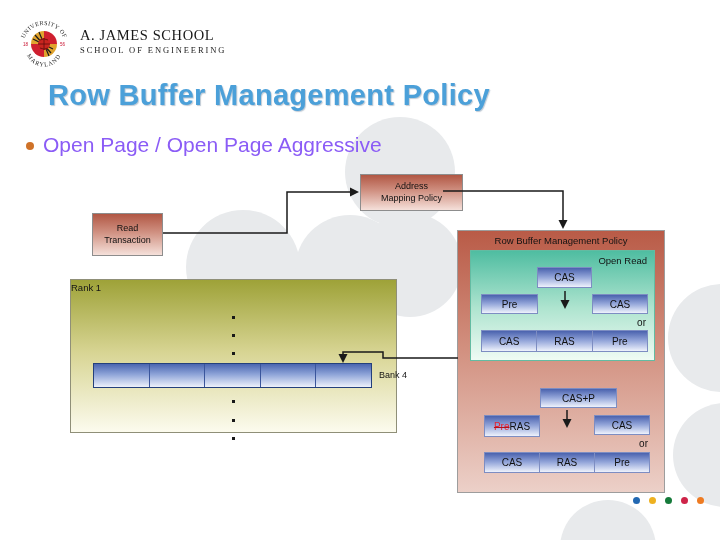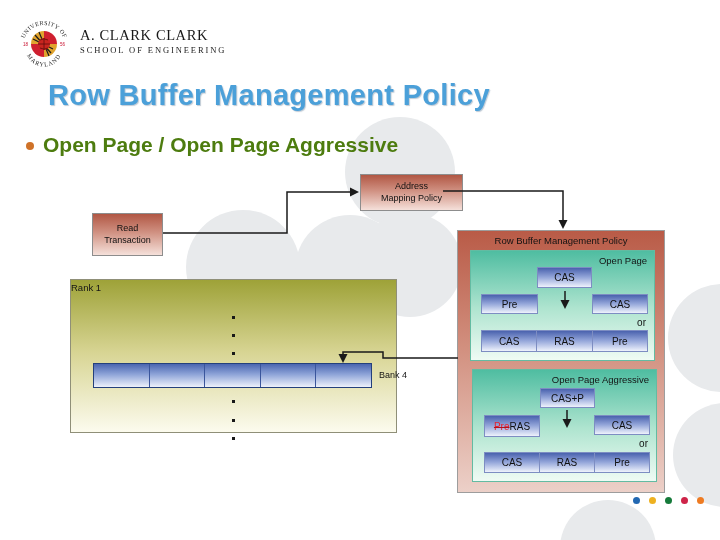--- a/index.html
+++ b/index.html
@@ -13,21 +13,21 @@
   
   .seal{position:absolute;left:18px;top:17px;}
   .inst{position:absolute;left:80px;top:27px;font-family:"Liberation Serif",serif;
         font-size:14.5px;letter-spacing:0.6px;color:#181818;}
   .divn{position:absolute;left:80px;top:45px;font-family:"Liberation Serif",serif;
         font-size:8.5px;letter-spacing:1.9px;color:#222;}
   .title{position:absolute;left:48px;top:79px;width:640px;font-size:29px;font-weight:bold;
          color:#4ba0d9;letter-spacing:0.3px;text-shadow:1px 1px 1px rgba(110,135,160,.45);}
   .bullet-row{position:absolute;left:26px;top:133px;display:flex;align-items:flex-start;}
   .bullet-dot{width:8px;height:8px;border-radius:50%;background:#cf7229;margin:9px 9px 0 0;flex:none;}
-  .bullet-text{font-size:21px;color:#4d7c0f;font-weight:bold;}
+  .bullet-text{font-size:21px;color:#8b5cf6;}
   
   .box{position:absolute;display:flex;align-items:center;justify-content:center;
        text-align:center;box-sizing:border-box;}
   .brick{background:linear-gradient(180deg,#b15744 0%,#d09182 45%,#f5e0da 100%);
          border:1px solid #8d8d8d;font-size:9px;line-height:1.25;}
   .olive{background:linear-gradient(180deg,#9ea238 0%,#d8d594 48%,#fcfbee 100%);
          border:1px solid #8f8f78;}
   .rank-label{position:absolute;width:100%;top:2px;text-align:left;font-size:9.5px;color:#151515;}
   .rbmp{position:absolute;background:linear-gradient(180deg,#b95b47 0%,#d2907f 45%,#ecd0c8 100%);
         border:1px solid #9d9d9d;box-sizing:border-box;}
@@ -89,21 +89,21 @@
         <path d="M26 27 L26 14 A13 13 0 0 0 13 27 Z" fill="#e0a32e"></path>
         <path d="M26 27 L26 14 A13 13 0 0 1 39 27 Z" fill="#cf1f2f"></path>
         <path d="M26 27 L13 27 A13 13 0 0 0 26 40 Z" fill="#cf1f2f"></path>
         <path d="M26 27 L39 27 A13 13 0 0 1 26 40 Z" fill="#e0a32e"></path>
         <path d="M17 18 L33 36 M15 22 L35 32 M21 15 L31 39" stroke="#1a1a1a" stroke-width="1.2" fill="none"></path>
         <circle cx="26" cy="27" r="6" fill="#c8251f"></circle>
         <path d="M20 27 H32 M26 21 V33 M22 23 A8 8 0 0 1 30 23 M22 31 A8 8 0 0 0 30 31" stroke="#5e0d0d" stroke-width="0.8" fill="none"></path>
       </g>
     </svg>
   </div>
-  <div class="inst layer">A. CLARK CLARK</div>
+  <div class="inst layer">A. JAMES SCHOOL</div>
   <div class="divn layer">SCHOOL OF ENGINEERING</div>
 
   <div class="title layer">Row Buffer Management Policy</div>
   <div class="bullet-row layer">
     <span class="bullet-dot"></span>
     <span class="bullet-text">Open Page / Open Page Aggressive</span>
   </div>
 
   <div class="box brick layer" style="left:92px;top:213px;width:71px;height:43px;">
     <div>
@@ -138,42 +138,39 @@
       <div class="bank-cell"></div>
       <div class="bank-cell"></div>
     </div>
   <div class="bank-label layer" style="left:379px;top:370px;">Bank 4</div>
 
   <div class="rbmp layer" style="left:457px;top:230px;width:208px;height:263px;">
     <div class="rbmp-title">Row Buffer Management Policy</div>
   </div>
 
   <div class="teal layer" style="left:470px;top:250px;width:185px;height:111px;">
-    <div class="teal-label">Open Page</div>
+    <div class="teal-label">Open Read</div>
   </div>
   <div class="box blue layer" style="left:537px;top:267px;width:55px;height:21px;">
     <span>CAS</span>
   </div>
   <div class="box blue layer" style="left:481px;top:294px;width:57px;height:20px;">
     <span>Pre</span>
   </div>
   <div class="box blue layer" style="left:592px;top:294px;width:56px;height:20px;">
     <span>CAS</span>
   </div>
   <div class="or-label layer" style="left:612px;top:317px;width:34px;">or</div>
   <div class="cmd-row layer" style="left:481px;top:330px;width:167px;height:22px;">
     <div class="cmd-cell">CAS</div>
     <div class="cmd-cell">RAS</div>
     <div class="cmd-cell">Pre</div>
   </div>
 
-  <div class="teal layer" style="left:472px;top:369px;width:185px;height:113px;">
-    <div class="teal-label">Open Page Aggressive</div>
-  </div>
-  <div class="box blue layer" style="left:540px;top:388px;width:55px;height:20px;">
+  <div class="box blue layer" style="left:540px;top:388px;width:77px;height:20px;">
     <span>CAS+P</span>
   </div>
   <div class="box blue layer" style="left:484px;top:415px;width:56px;height:22px;">
     <span>
       <span class="struck">Pre</span><span>RAS</span>
     </span>
   </div>
   <div class="box blue layer" style="left:594px;top:415px;width:56px;height:20px;">
     <span>CAS</span>
   </div>

